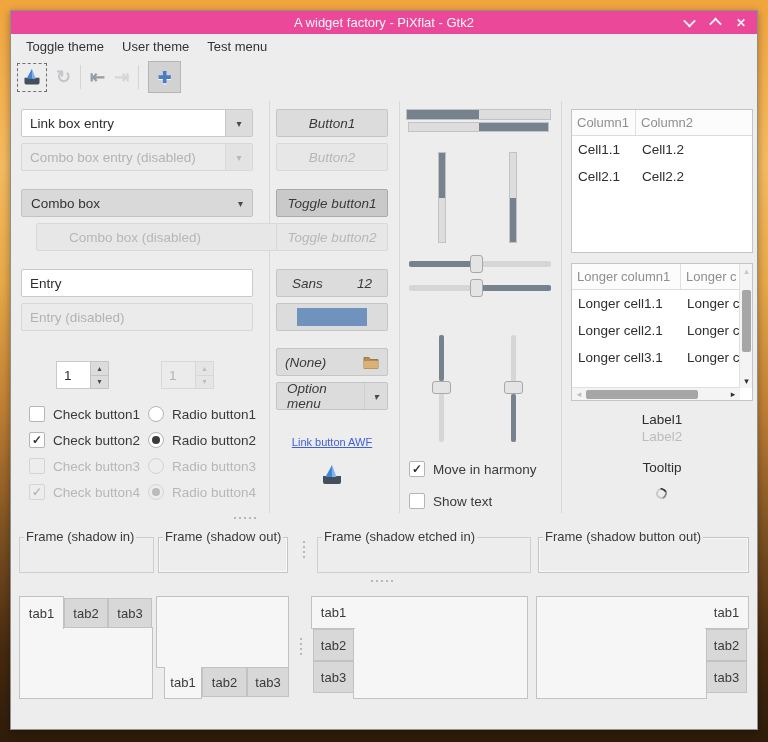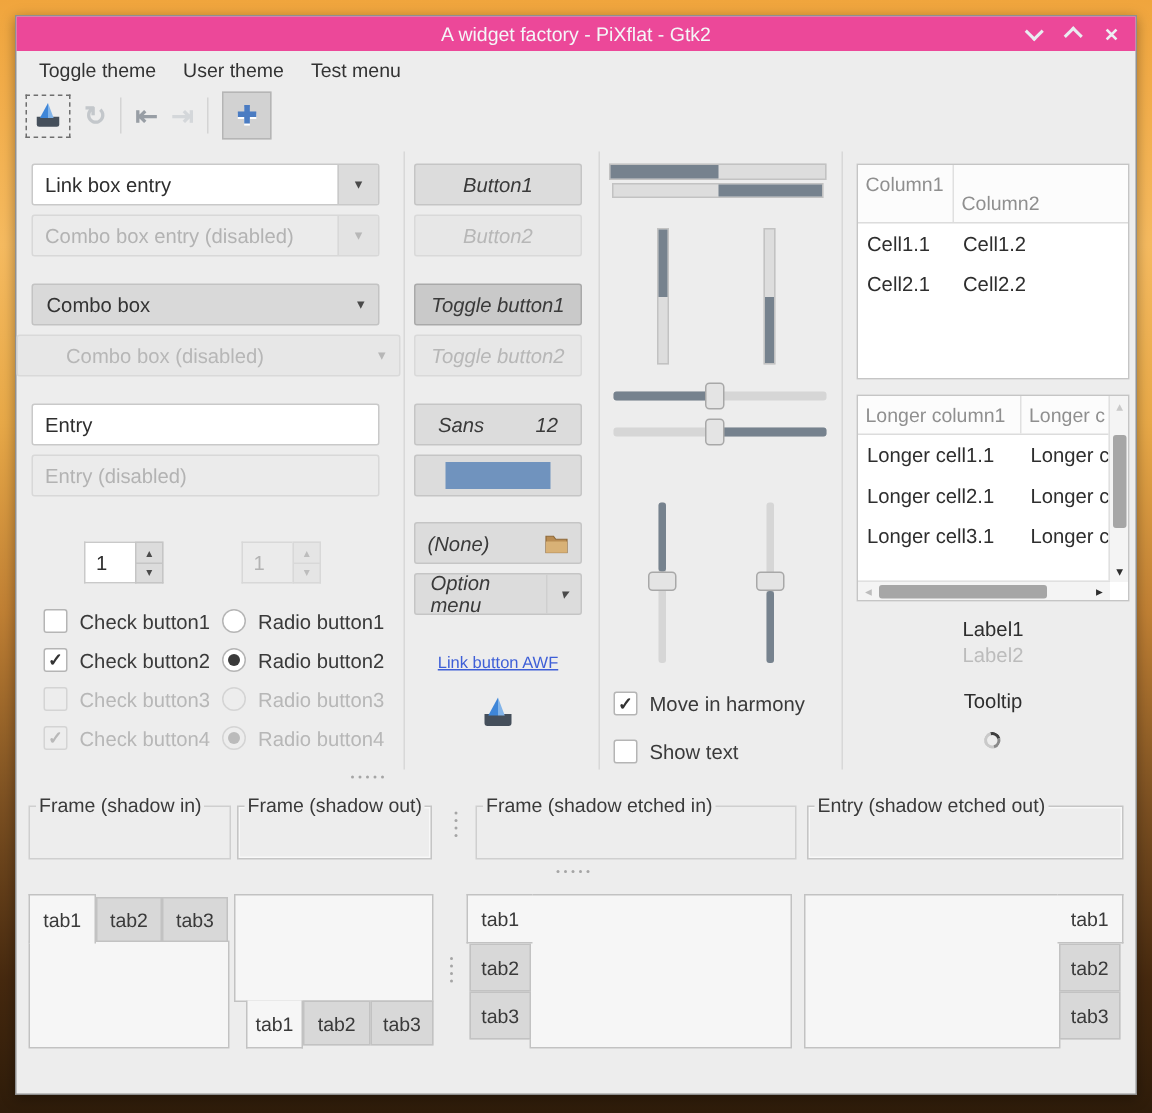--- a/index.html
+++ b/index.html
@@ -165,21 +165,21 @@
     <span class="arrowbox">▾</span>
   </div>
   <div class="w entry combo-ent disabled" style="left:10px;top:132px;width:232px;height:28px;">
     <span class="val">Combo box entry (disabled)</span>
     <span class="arrowbox">▾</span>
   </div>
   <div class="w combo" style="left:10px;top:178px;width:232px;height:28px;">
     <span>Combo box</span>
     <span class="darr">▾</span>
   </div>
-  <div class="w combo disabled" style="left:0;top:212px;width:256px;height:28px;padding-left:32px;">
+  <div class="w combo disabled" style="left:25px;top:212px;width:256px;height:28px;padding-left:32px;">
     <span>Combo box (disabled)</span>
     <span class="darr">▾</span>
   </div>
   <div class="w entry" style="left:10px;top:258px;width:232px;height:28px;">
     <span>Entry</span>
   </div>
   <div class="w entry disabled" style="left:10px;top:292px;width:232px;height:28px;">
     <span>Entry (disabled)</span>
   </div>
 
@@ -307,21 +307,21 @@
     <span class="clabel">Move in harmony</span>
   </div>
   <div class="w crow" style="left:398px;top:481px;">
     <span class="cb"></span>
     <span class="clabel">Show text</span>
   </div>
 
   <div class="w tree" style="left:560px;top:98px;width:182px;height:144px;">
     <div class="thead">
       <span class="thcell" style="width:64px;">Column1</span>
-      <span class="thcell" style="flex:1;margin-top:13px;">Column2</span>
+      <span class="thcell" style="flex:1;">Column2</span>
     </div>
     <div class="trow">
       <span class="tcell" style="width:64px;">Cell1.1</span>
       <span class="tcell" style="flex:1;">Cell1.2</span>
     </div>
     <div class="trow">
       <span class="tcell" style="width:64px;">Cell2.1</span>
       <span class="tcell" style="flex:1;">Cell2.2</span>
     </div>
   </div>
@@ -381,21 +381,21 @@
   <div class="w dots-v" style="left:292px;top:530px;">
     <span class="dot"></span>
       <span class="dot"></span>
       <span class="dot"></span>
       <span class="dot"></span>
   </div>
   <div class="w frame" style="left:306px;top:526px;width:214px;">
     <span class="flabel">Frame (shadow etched in)</span>
   </div>
   <div class="w frame out" style="left:527px;top:526px;width:211px;">
-    <span class="flabel">Entry (shadow etched out)</span>
+    <span class="flabel">Frame (shadow button out)</span>
   </div>
 
   <div class="w dots-h" style="left:360px;top:569px;">
     <span class="dot"></span>
       <span class="dot"></span>
       <span class="dot"></span>
       <span class="dot"></span>
       <span class="dot"></span>
   </div>
 

